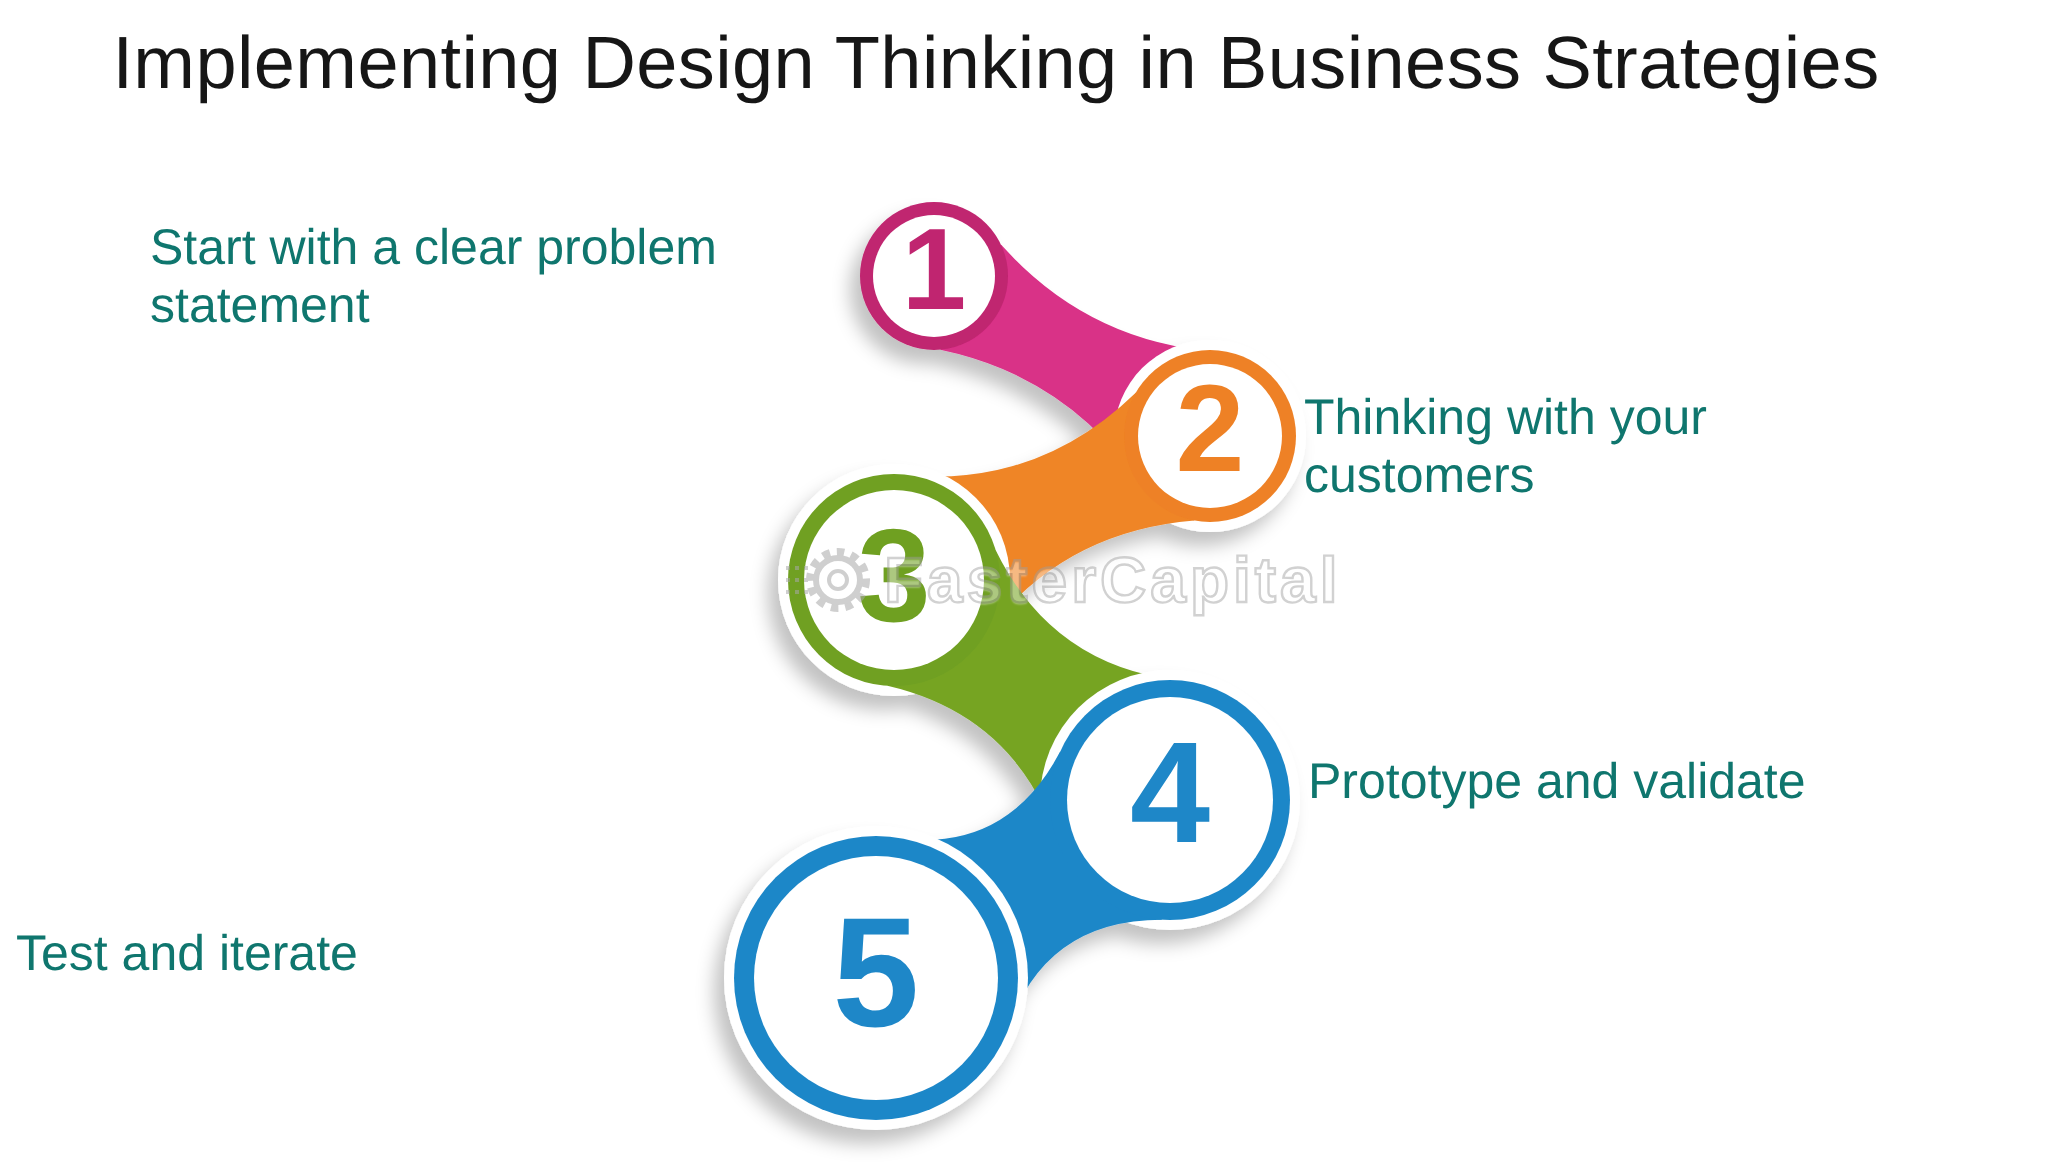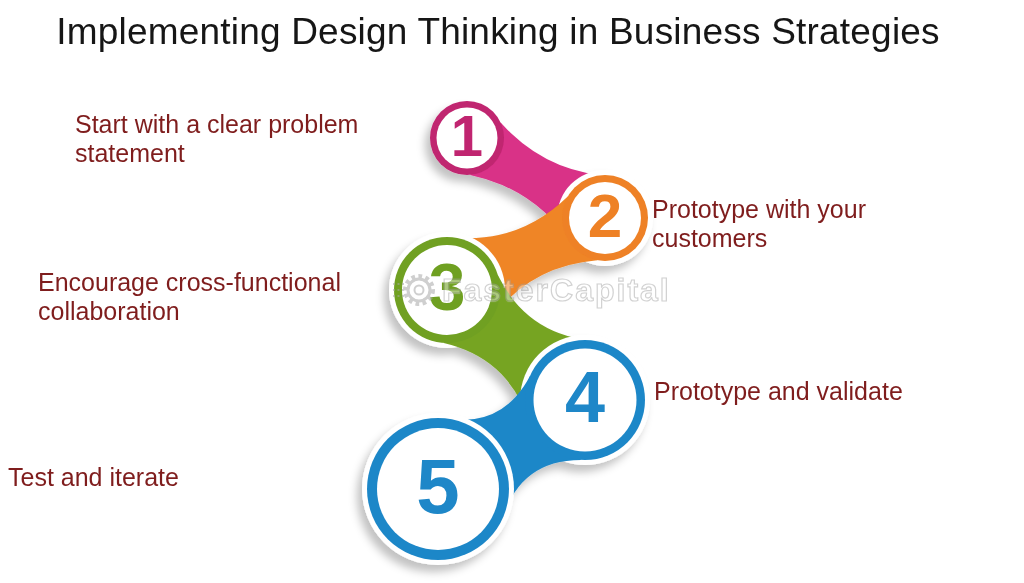--- a/index.html
+++ b/index.html
@@ -10,21 +10,21 @@
     position:absolute;top:11px;left:0;width:1024px;
     text-align:center;transform:translateX(-14px);
     font-size:37px;font-weight:400;color:#161616;letter-spacing:0.2px;
     z-index:2;
   }
 
   .chain-svg{position:absolute;left:0;top:0;z-index:1;}
 
   .step-label{
     position:absolute;z-index:2;
-    font-size:25px;line-height:1.17;color:#7f1d1d;
+    font-size:25px;line-height:1.17;color:#0f766e;
     white-space:pre-line;
   }
 
   .step-num{
     position:absolute;z-index:3;
     font-weight:bold;transform:translate(-50%,-54%);
     line-height:1;
   }
 
   .watermark{
@@ -70,24 +70,22 @@
         <circle cx="585" cy="400" r="60" fill="#1E87C8"></circle>
         <circle cx="585" cy="400" r="51.5" fill="#ffffff"></circle>
         <circle cx="438" cy="489" r="76" fill="#ffffff"></circle>
         <circle cx="438" cy="489" r="71" fill="#1E87C8"></circle>
         <circle cx="438" cy="489" r="61" fill="#ffffff"></circle>
       </g>
     </svg>
 
   <div class="step-label" style="left:75px;top:110px;width:340px">Start with a clear problem
 statement</div>
-  <div class="step-label" style="left:652px;top:195px;width:260px">Prototype with your
+  <div class="step-label" style="left:652px;top:195px;width:260px">Thinking with your
 customers</div>
-  <div class="step-label" style="left:38px;top:268px;width:350px">Encourage cross-functional
-collaboration</div>
   <div class="step-label" style="left:654px;top:377px;width:320px">Prototype and validate</div>
   <div class="step-label" style="left:8px;top:463px;width:300px">Test and iterate</div>
 
   <div class="step-num" style="left: 467px; top: 138px; font-size: 58px; color: rgb(192, 37, 112);">1</div>
   <div class="step-num" style="left: 605px; top: 218px; font-size: 62px; color: rgb(238, 129, 37);">2</div>
   <div class="step-num" style="left: 447px; top: 290px; font-size: 66px; color: rgb(111, 160, 33);">3</div>
   <div class="step-num" style="left: 585px; top: 400px; font-size: 72px; color: rgb(30, 135, 200);">4</div>
   <div class="step-num" style="left: 438px; top: 489px; font-size: 78px; color: rgb(30, 135, 200);">5</div>
 
   <div class="watermark">

